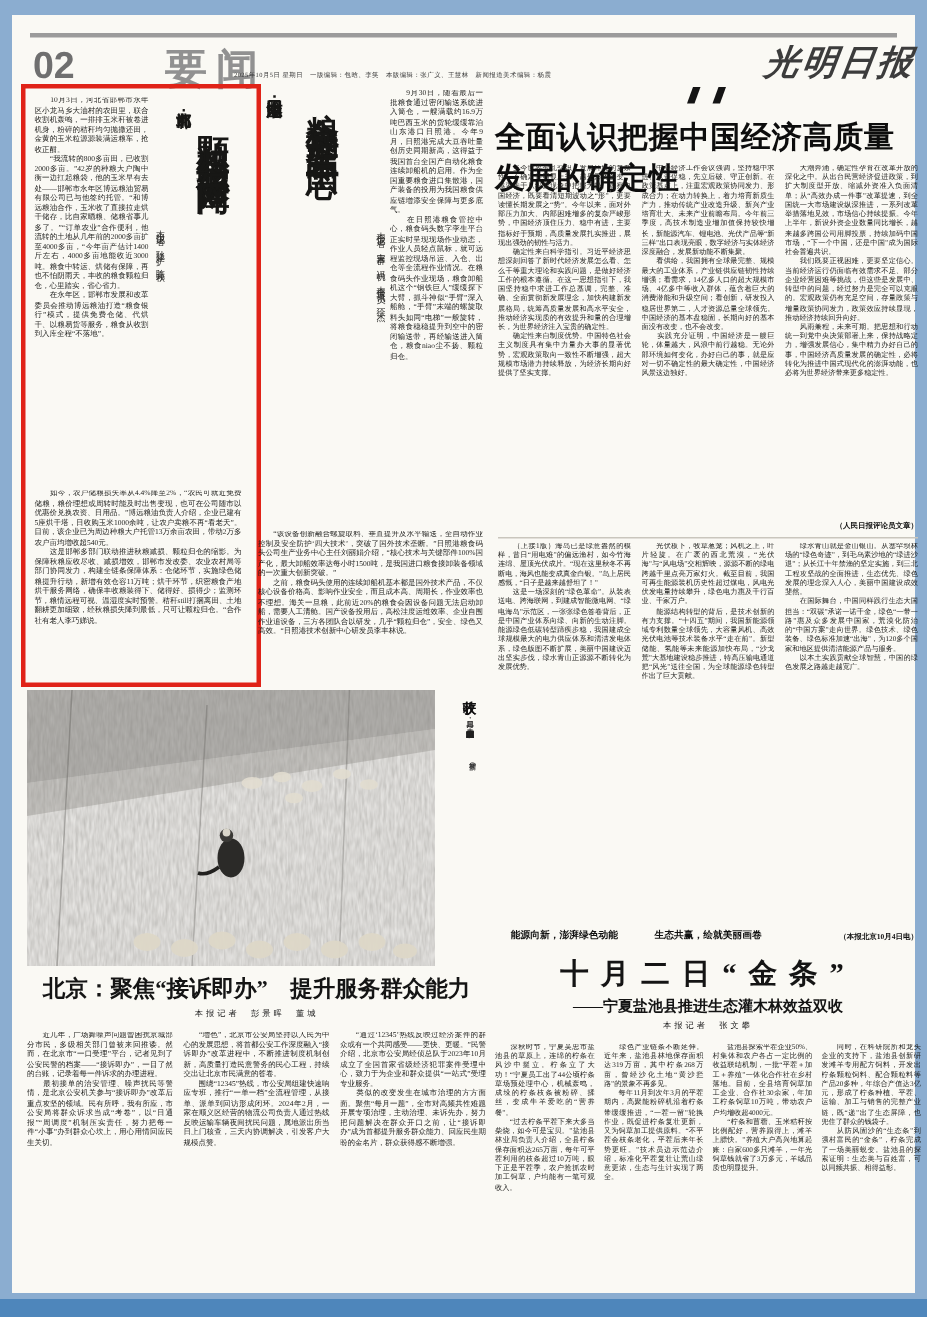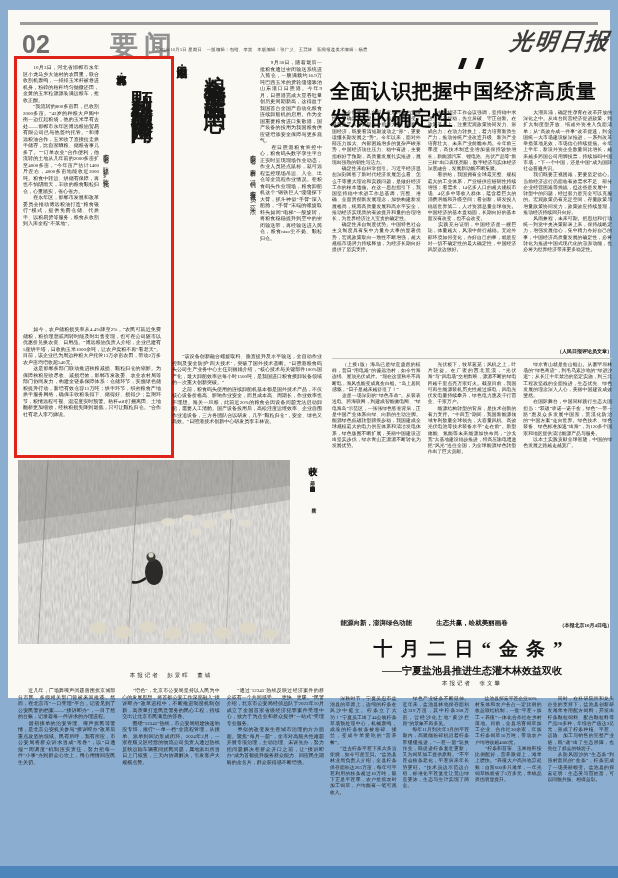--- a/index.html
+++ b/index.html
@@ -1,18 +1,18 @@
 <!DOCTYPE html>
 <html><head>
 <meta charset="utf-8">
 <style>
   html,body{margin:0;padding:0;}
   body{width:618px;height:878px;background:#8badd0;overflow:hidden;position:relative;
        font-family:"Liberation Serif","DejaVu Serif",serif;}
-  .paper{position:absolute;left:8px;top:10px;width:602px;height:688px;background:#faf9f4;}
+  .paper{position:absolute;left:8px;top:10px;width:602px;height:852px;background:#faf9f4;}
   .abs{position:absolute;}
   .tiny{font-size:5px;line-height:1.3;text-align:justify;white-space:pre-line;color:#1d1d1b;overflow:hidden;}
   .t2{font-size:4.8px;line-height:1.3;text-align:justify;white-space:pre-line;color:#1d1d1b;overflow:hidden;}
   .vert{writing-mode:vertical-rl;text-orientation:upright;}
   .rule{background:#9b9b9b;}
   .pagenum{font-family:"Liberation Sans","DejaVu Sans",sans-serif;font-weight:bold;color:#6f6f6f;font-size:25px;}
   .section{font-weight:bold;color:#919191;font-size:28px;letter-spacing:6px;}
   .dateline{font-size:4.3px;color:#3a3a3a;letter-spacing:.3px;}
   .logo{font-style:italic;font-weight:bold;color:#3c3c3c;font-size:23px;letter-spacing:2px;transform:skewX(-8deg);}
   .redbox{border:3px solid #e02318;}
@@ -110,20 +110,21 @@
       </g>
     </svg>
   </div>
 
   <div class="abs vert" style="left:284px;top:450px;width:30px;height:184px;">
     <span class="cap-title">收获</span>
     <span class="cap-text">十月二日，村民在云南省大理白族自治州洱源县右所镇的稻田里收获水稻。</span>
     <span class="cap-credit">新华社发</span>
   </div>
 
+  <div class="abs serifhead" style="left:10px;top:640px;width:306px;font-size:15px;font-weight:900;">北京：聚焦“接诉即办”　提升服务群众能力</div>
   <div class="abs byline-c" style="left:10px;top:662px;width:306px;">本报记者　彭景晖　董城</div>
   <div class="abs cols" style="left:10px;top:678px;width:306px;height:180px;">
     <div class="col">
         <div class="tiny colgrow">　　近几年，广场舞噪声问题曾困扰京城部分市民，多级相关部门曾被来回推诿。然而，在北京市“一口受理”平台，记者见到了公安民警的档案——“接诉即办”，一目了然的台账，记录着每一件诉求的办理进程。
 　　最初接单的治安管理、噪声扰民等警情，是北京公安机关参与“接诉即办”改革后重点攻坚的领域。民有所呼，我有所应，市公安局将群众诉求当成“考卷”，以“日通报”“周调度”机制压实责任，努力把每一件“小事”办到群众心坎上，用心用情回应民生关切。</div>
       </div>
     <div class="col">
         <div class="tiny colgrow">　　“增色”，北京市公安局坚持以人民为中心的发展思想，将首都公安工作深度融入“接诉即办”改革进程中，不断推进制度机制创新，高质量打造民意警务的民心工程，持续交出让北京市民满意的答卷。
 　　围绕“12345”热线，市公安局组建快速响应专班，推行“一单一档”全流程管理，从接单、派单到回访形成闭环。2024年2月，一家在顺义区经营的物流公司负责人通过热线反映运输车辆夜间扰民问题，属地派出所当日上门核查，三天内协调解决，引发客户大规模点赞。</div>
       </div>

